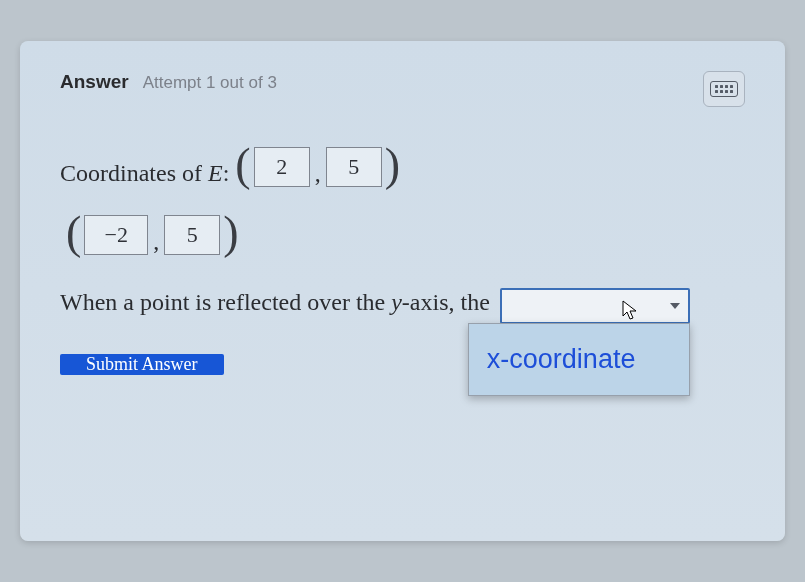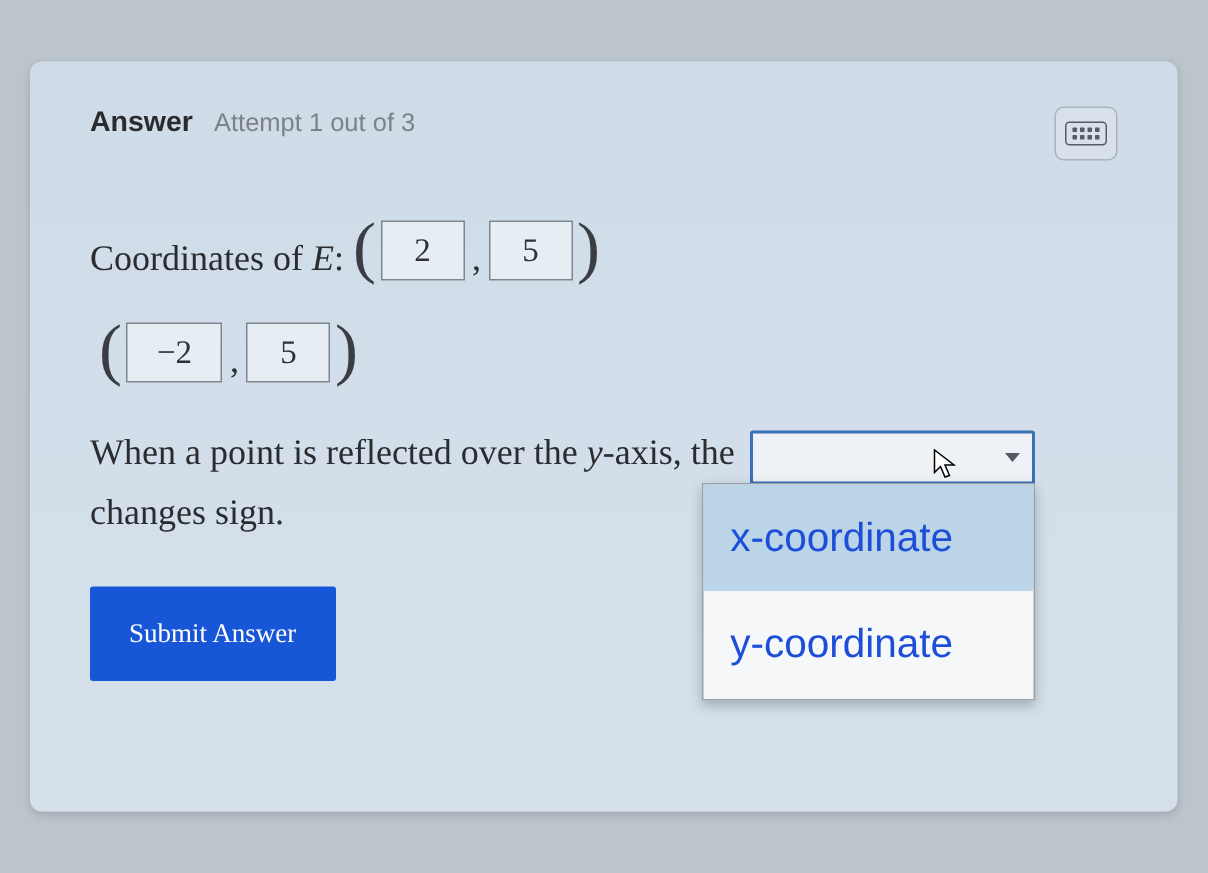--- a/index.html
+++ b/index.html
@@ -153,21 +153,21 @@
     }
     .dropdown-menu .opt.highlight {
       background: #bcd4e8;
     }
     .submit {
       background: #1756d6;
       color: #fff;
       font-family: Georgia, serif;
       font-size: 18px;
       border: none;
-      padding: 21px 26px;
+      padding: 0 26px;
       cursor: pointer;
       border-radius: 2px;
     }
     .coord-wrap { display: inline-flex; align-items: center; margin-left: 6px;}
     .dd-wrap { position: relative; display: inline-block; vertical-align: middle; margin-left: 4px;}
   </style>
 </head>
 <body>
 
 <div class="card">
@@ -219,21 +219,19 @@
     <span>When a point is reflected over the </span><span class="ital">y</span><span>-axis, the </span>
     <span class="dd-wrap">
       <span class="dropdown-trigger">
         <span class="chevron"></span>
         <svg class="cursor" width="18" height="22" viewBox="0 0 18 22">
           <path d="M1 1 L1 16 L5 12 L8 19 L11 18 L8 11 L14 11 Z" fill="#fff" stroke="#000" stroke-width="1"></path>
         </svg>
       </span>
       <div class="dropdown-menu">
         <div class="opt highlight">x-coordinate</div>
-        <div class="opt">y-coordinate</div>
       </div>
     </span>
     <br>
-    <span>changes sign.</span>
   </div>
 
   <button class="submit">Submit Answer</button>
 </div>
 
 </body></html>

